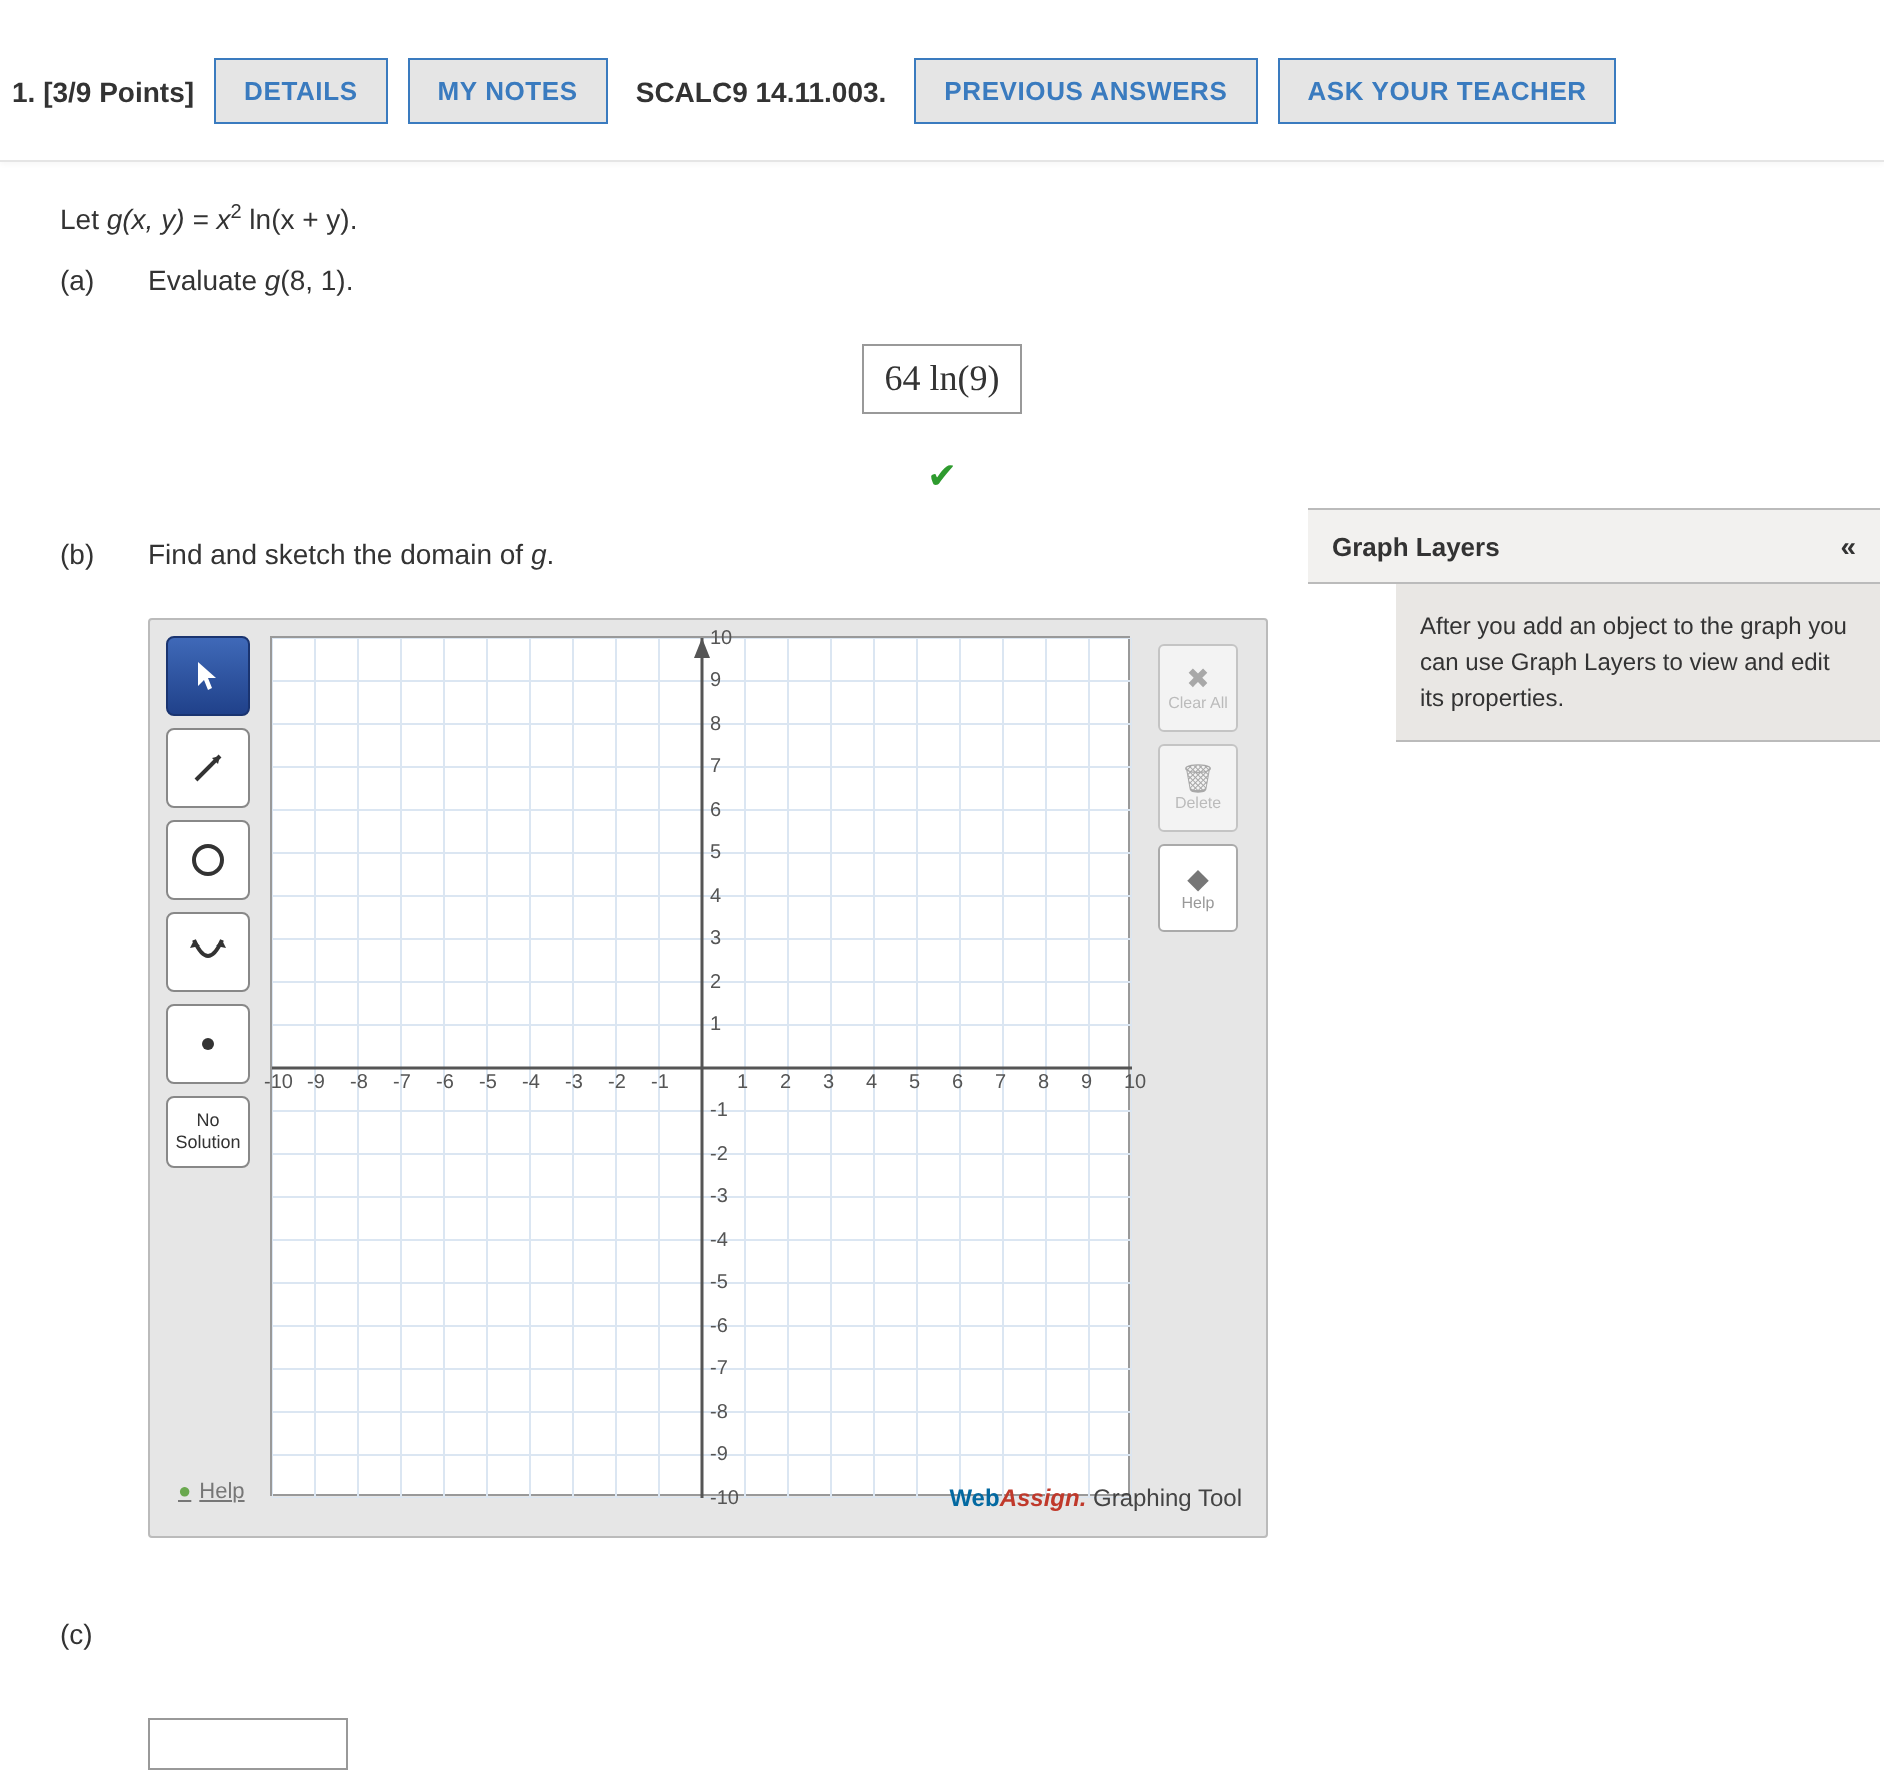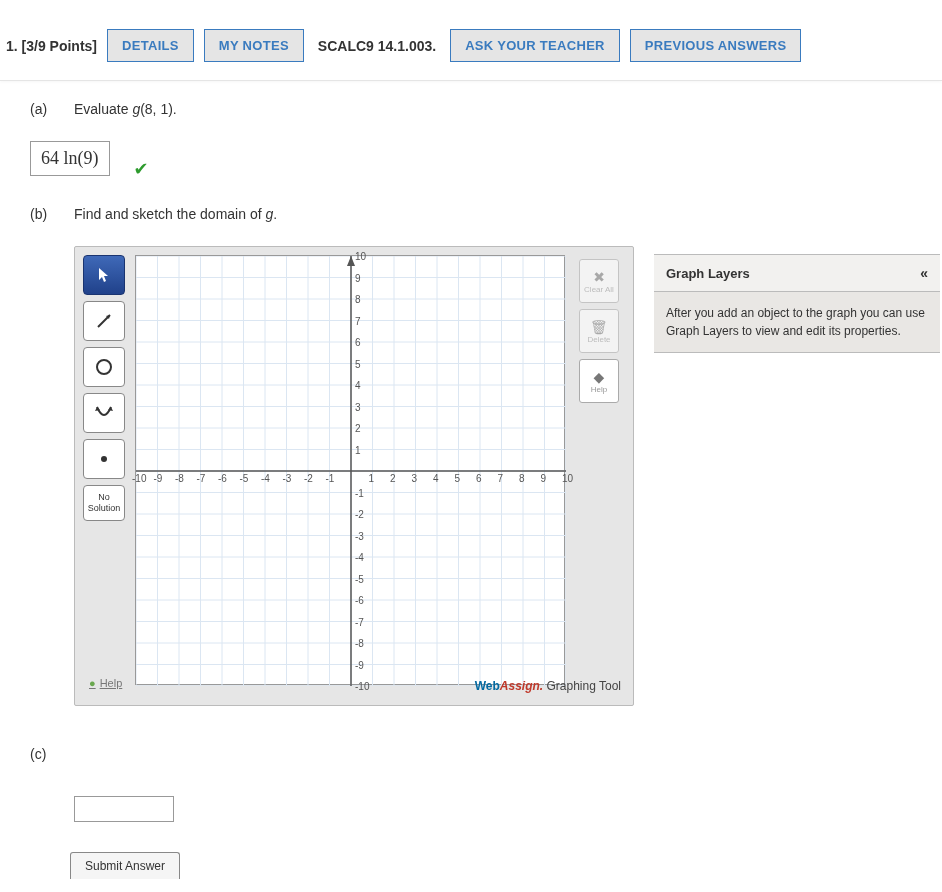--- a/index.html
+++ b/index.html
@@ -31,21 +31,21 @@
     letter-spacing: 0.3px;
   }
   .scalc { font-size: 14px; font-weight: bold; color:#333; padding:0 4px; }
   .content { padding: 20px 30px 10px 30px; }
   .stmt { font-size: 14px; margin-bottom: 14px; }
   .stmt i { font-style: italic; }
   sup { font-size: 10px; }
   .part { display: flex; gap: 14px; margin-bottom: 24px; }
   .plabel { width: 30px; font-size: 14px; }
   .ptext { font-size: 14px; }
-  .ans-row { display:flex; align-items:center; gap:24px; margin-top:10px; margin-bottom:30px;}
+  .ans-row { display:flex; align-items:center; gap:10px; margin-top:10px; margin-bottom:30px;flex-direction:column;}
   .answer-box {
     border: 1px solid #999;
     padding: 6px 10px;
     font-family: 'Times New Roman', serif;
     font-size: 18px;
     background:#fff;
   }
   .check { color:#2e9b2e; font-size:18px; position:relative; top:10px;}
   .graph-wrap {
     position: relative;
@@ -119,20 +119,21 @@
     padding:10px 12px;
     font-weight:bold; font-size:13px;
     display:flex; justify-content:space-between; align-items:center;
   }
   .collapse { font-size:14px; cursor:pointer; }
   .layers-body {
     background:#e9e7e4;
     padding:12px; font-size:12px; color:#333;
     border-bottom:1px solid #bbb;
     line-height:1.5;
+    margin-left:44px;
   }
   .range-input {
     width:100px; height:26px;
     border:1px solid #999; padding:2px 4px;
     margin-top:10px; margin-left:44px;
   }
   .submit {
     margin: 30px 0 0 40px;
     border:1px solid #888; border-bottom:none;
     background:#f5f5f5;
@@ -146,27 +147,30 @@
 </head>
 <body>
 
 <div class="header">
   <span class="qnum">
     <span>1.</span>
     <span>[3/9 Points]</span>
   </span>
   <button class="btn">DETAILS</button>
   <button class="btn">MY NOTES</button>
-  <span class="scalc">SCALC9 14.1.003.</span>
+  <span class="scalc">SCALC9 14.11.003.</span>
+  <button class="btn">PREVIOUS ANSWERS</button>
   <button class="btn">ASK YOUR TEACHER</button>
-  <button class="btn">PREVIOUS ANSWERS</button>
 </div>
 
 <div class="content">
   
+  <div class="stmt">
+    <span>Let </span><i><span>g(x, y) = x</span></i><sup>2</sup><span> ln(x + y).</span>
+  </div>
 
   
   <div class="part">
     <div class="plabel">(a)</div>
     <div class="ptext">Evaluate <i>g</i>(8, 1).</div>
   </div>
   <div class="ans-row">
     <div class="answer-box">64 ln(9)</div>
     <span class="check">✔</span>
   </div>

